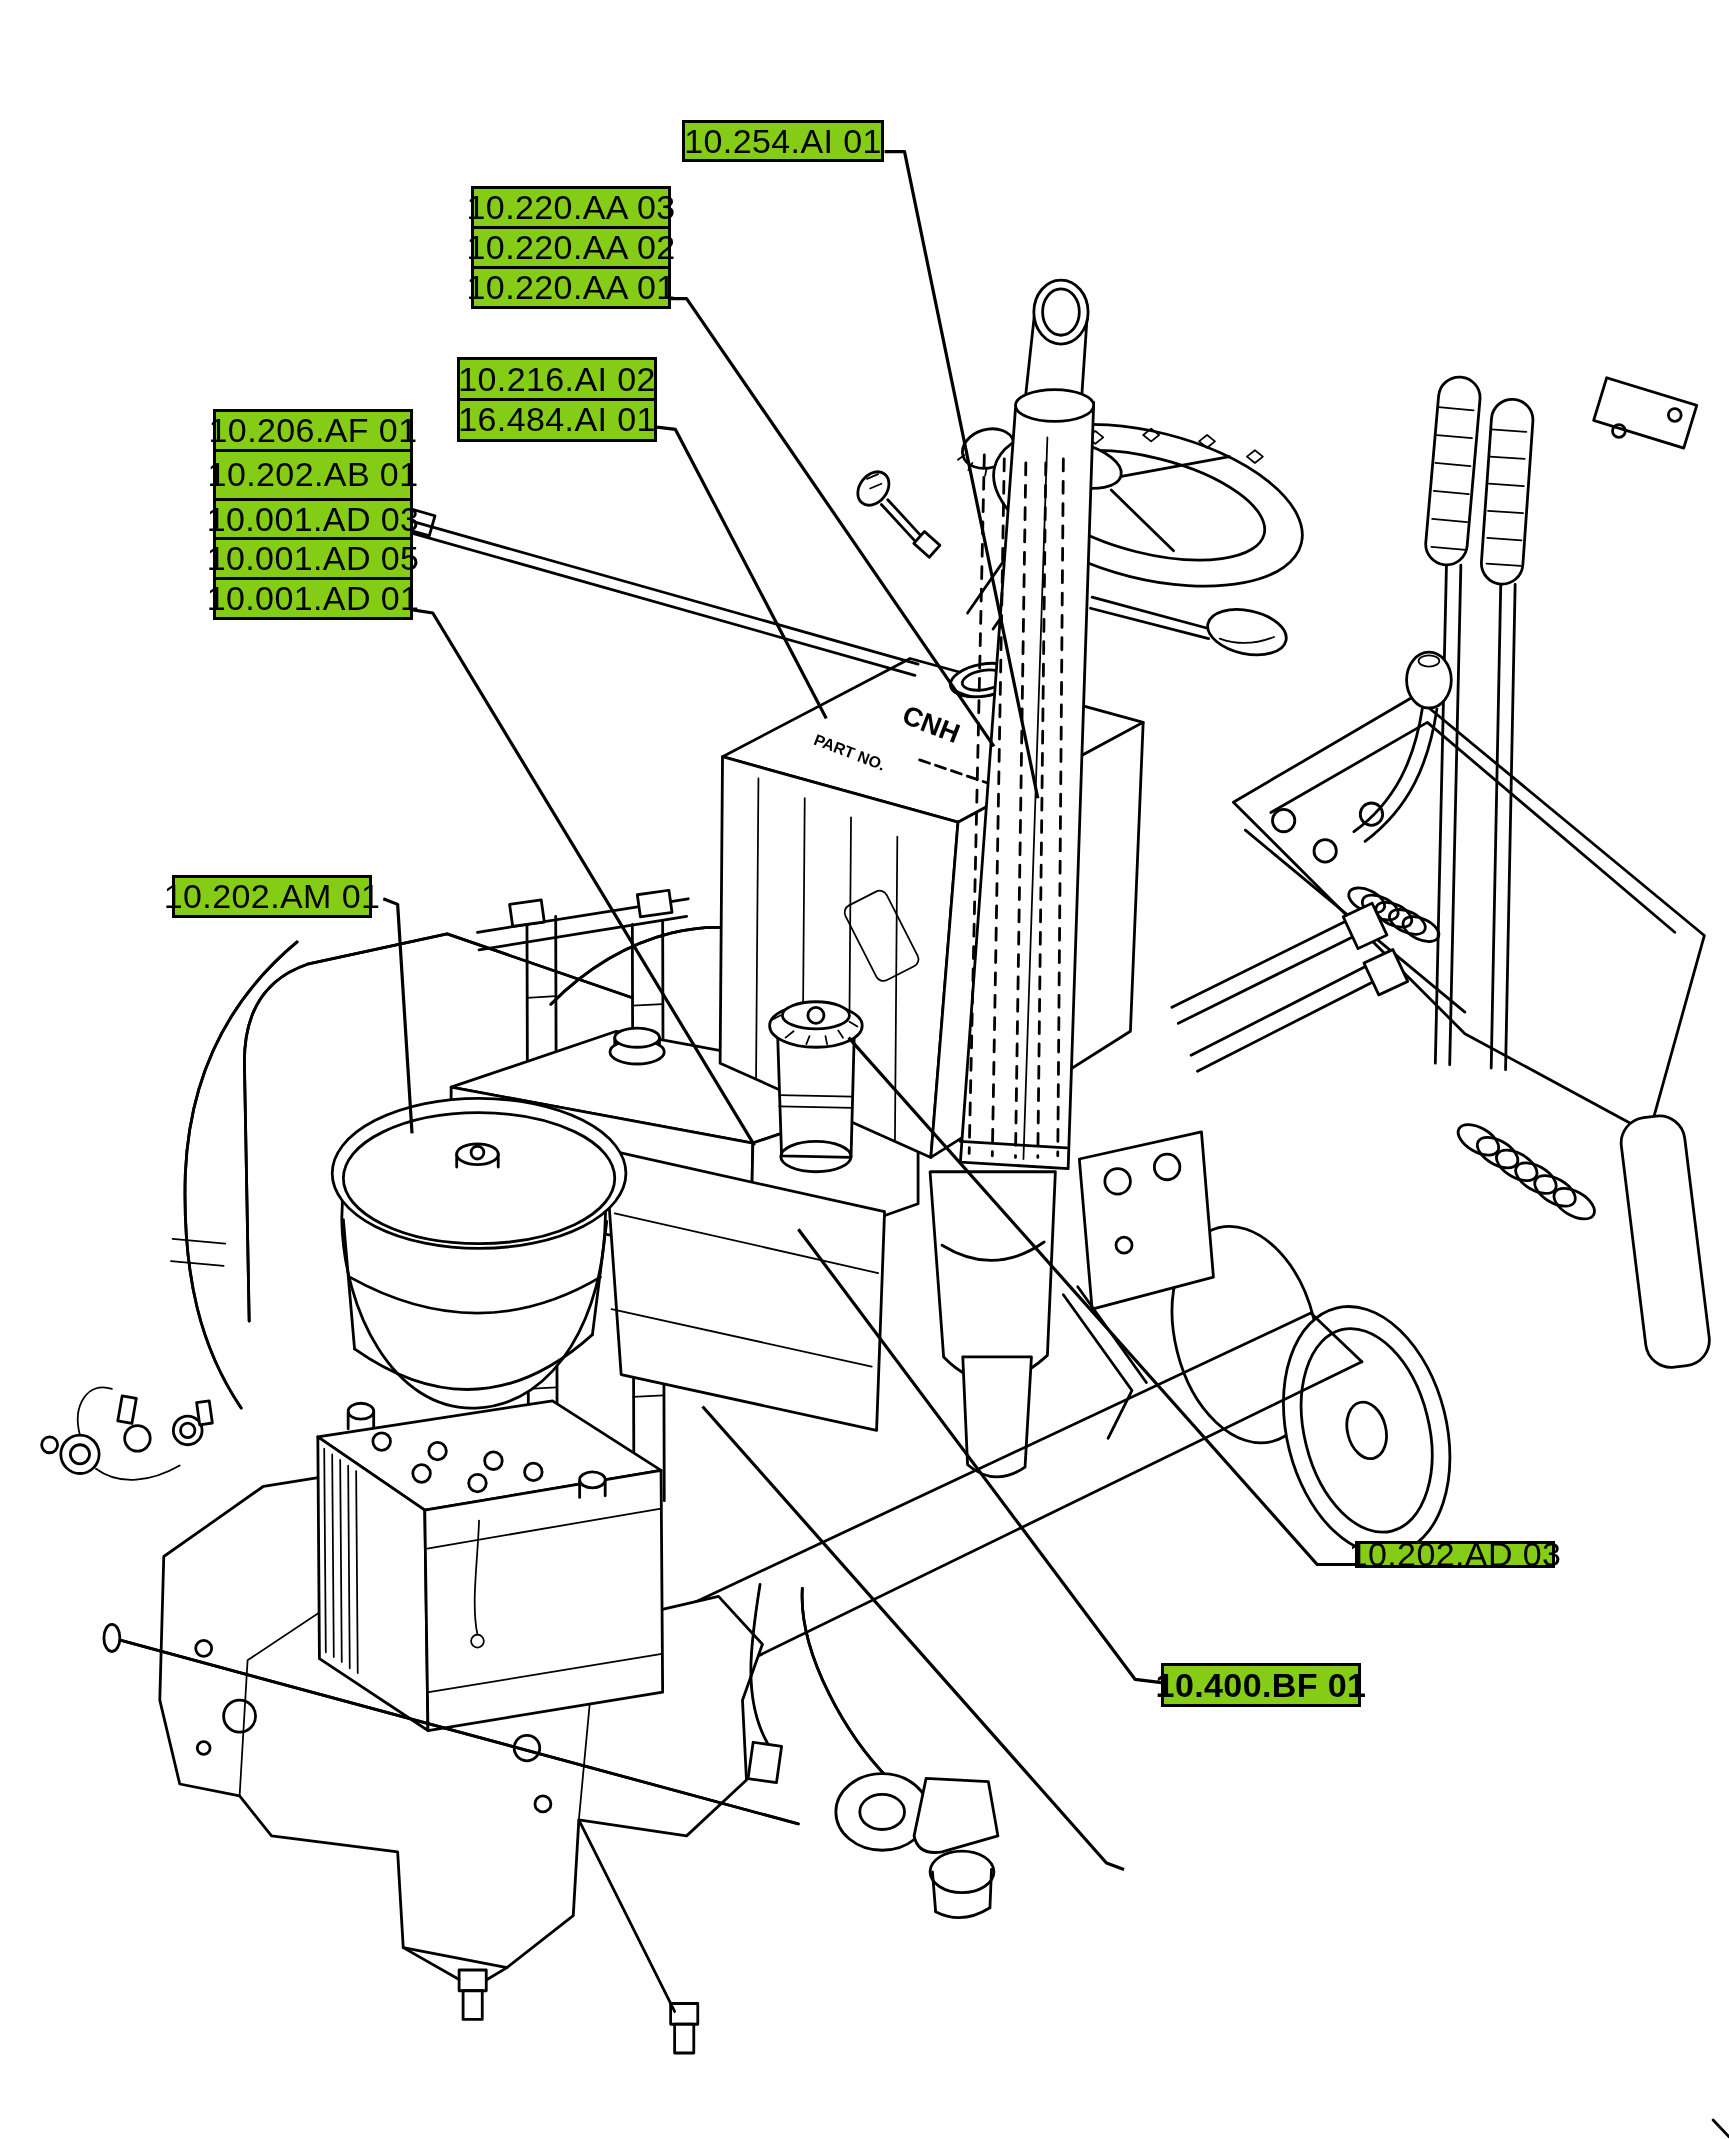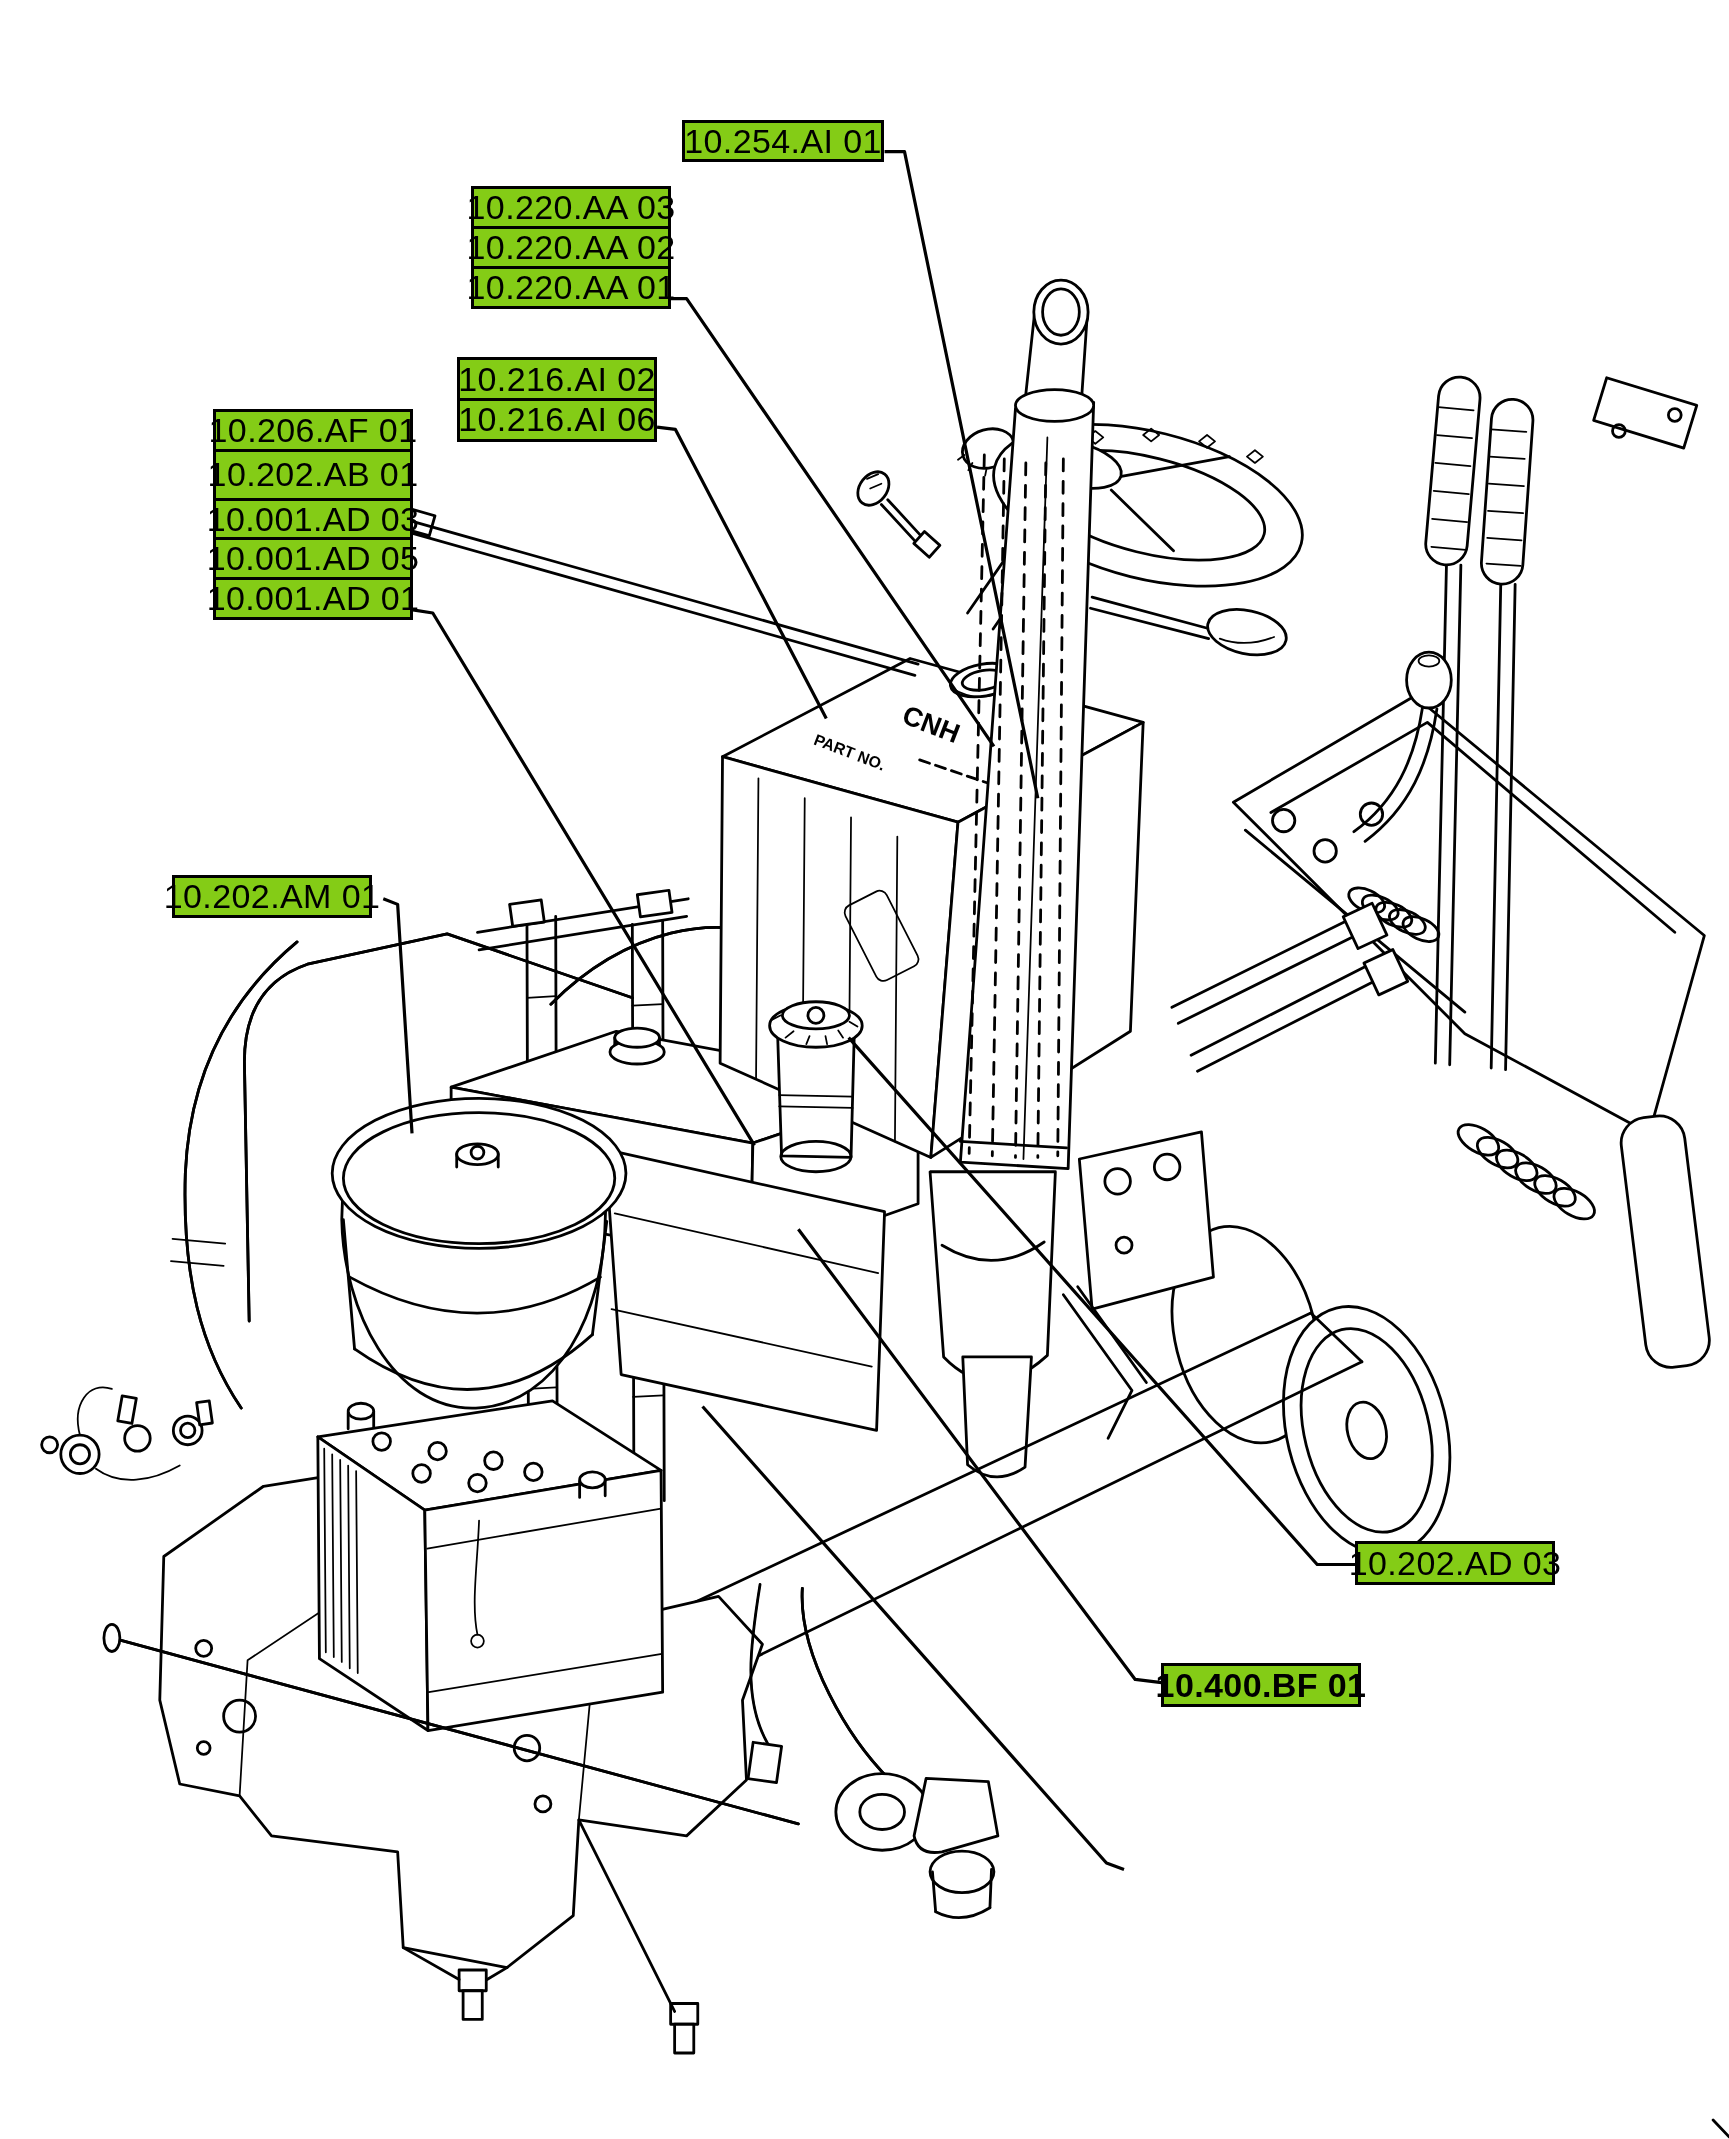--- a/index.html
+++ b/index.html
@@ -347,33 +347,33 @@
       <div class="callout" style="left: 682px; top: 120px; width: 202px;">
         <div class="callout-row" style="height: 42px;">10.254.AI 01</div>
       </div>
       <div class="callout" style="left: 471px; top: 186px; width: 200px;">
         <div class="callout-row" style="height: 43px; text-align: right;">10.220.AA 03</div>
         <div class="callout-row" style="height: 43px;">10.220.AA 02</div>
         <div class="callout-row" style="height: 43px;">10.220.AA 01</div>
       </div>
       <div class="callout" style="left: 457px; top: 357px; width: 200px;">
         <div class="callout-row" style="height: 44px;">10.216.AI 02</div>
-        <div class="callout-row" style="height: 44px;">10.216.AI 06</div>
+        <div class="callout-row" style="height: 44px;">16.484.AI 01</div>
       </div>
       <div class="callout" style="left: 213px; top: 409px; width: 200px;">
         <div class="callout-row" style="height: 43px;">10.206.AF 01</div>
         <div class="callout-row" style="height: 52px;">10.202.AB 01</div>
         <div class="callout-row" style="height: 43px;">10.001.AD 03</div>
         <div class="callout-row" style="height: 43px;">10.001.AD 05</div>
         <div class="callout-row" style="height: 43px;">10.001.AD 01</div>
       </div>
       <div class="callout" style="left: 172px; top: 875px; width: 200px; text-align: center;">
         <div class="callout-row" style="height: 43px;">10.202.AM 01</div>
       </div>
       <div class="callout" style="left: 1355px; top: 1541px; width: 200px;">
-        <div class="callout-row" style="height: 44px;">10.202.AD 03</div>
+        <div class="callout-row" style="height: 27px;">10.202.AD 03</div>
       </div>
       <div class="callout" style="left: 1161px; top: 1663px; width: 200px; font-weight: bold;">
         <div class="callout-row" style="height: 44px;">10.400.BF 01</div>
       </div>
     </div>
 </div>
 
 
 </body></html>

